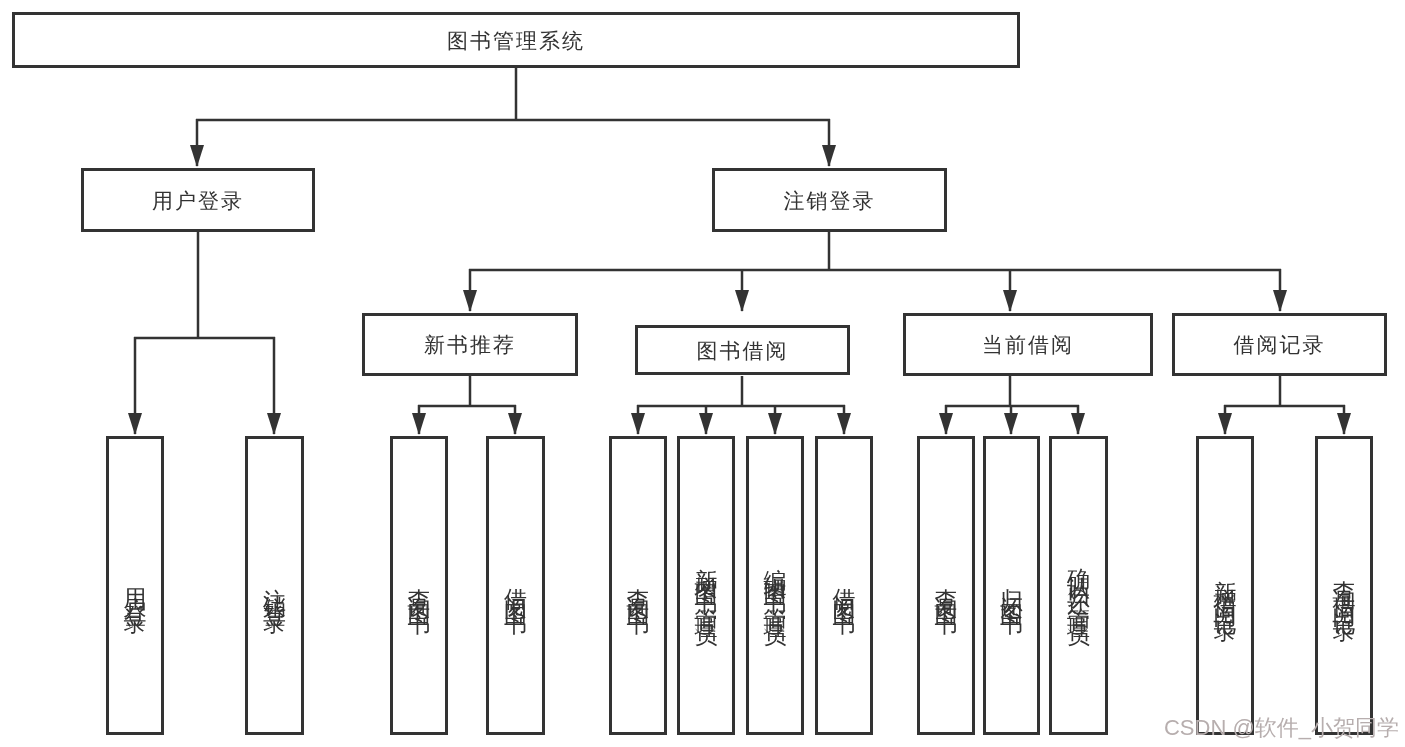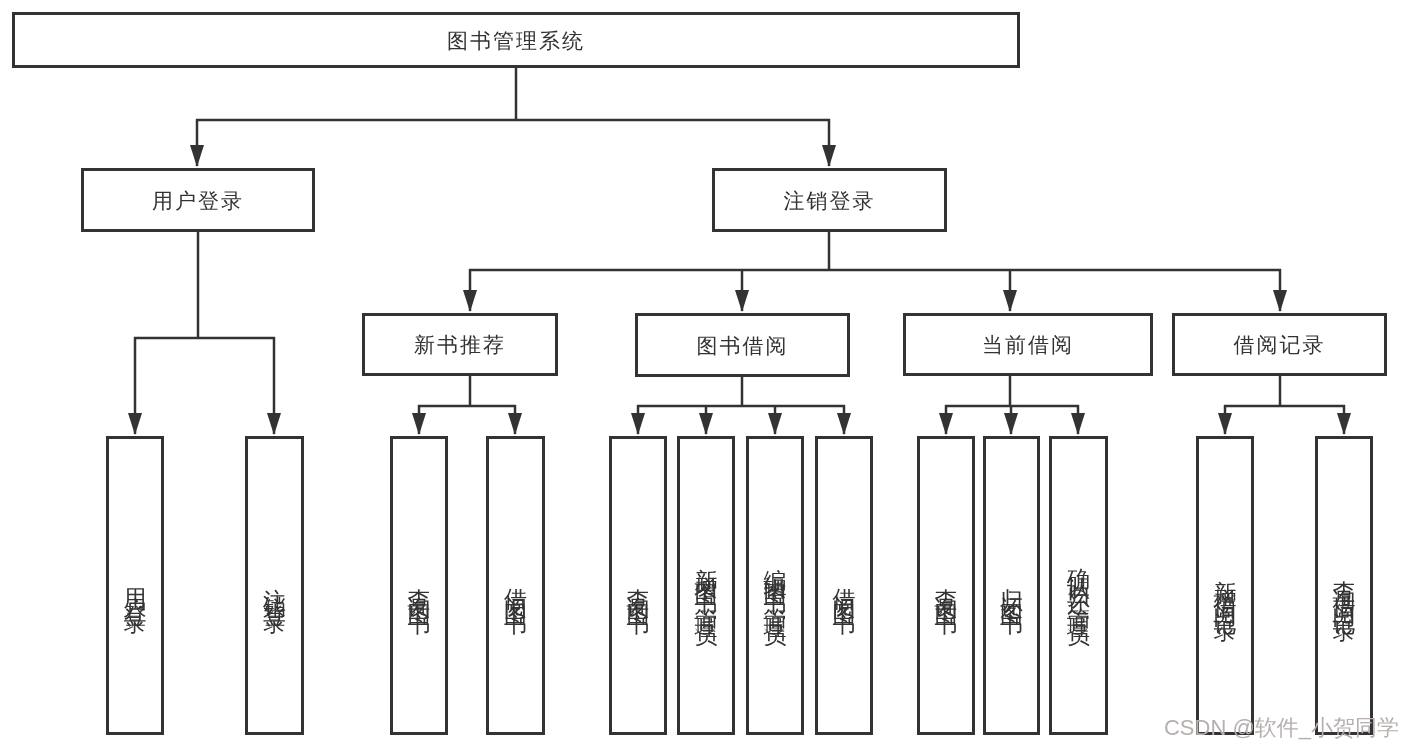--- a/index.html
+++ b/index.html
@@ -123,24 +123,24 @@
     <span>图书管理系统</span>
   </div>
 
   <div class="node h" style="left:81px;top:168px;width:234px;height:64px">
     <span>用户登录</span>
   </div>
   <div class="node h" style="left:712px;top:168px;width:235px;height:64px">
     <span>注销登录</span>
   </div>
 
-  <div class="node h" style="left:362px;top:313px;width:196px;height:63px">
+  <div class="node h" style="left:362px;top:313px;width:216px;height:63px">
     <span>新书推荐</span>
   </div>
-  <div class="node h" style="left:635px;top:313px;width:215px;height:64px">
+  <div class="node h" style="left:635px;top:325px;width:215px;height:50px">
     <span>图书借阅</span>
   </div>
   <div class="node h" style="left:903px;top:313px;width:250px;height:63px">
     <span>当前借阅</span>
   </div>
   <div class="node h" style="left:1172px;top:313px;width:215px;height:63px">
     <span>借阅记录</span>
   </div>
 
   <div class="node v" style="left:106px;top:436px;width:58px;height:299px">

